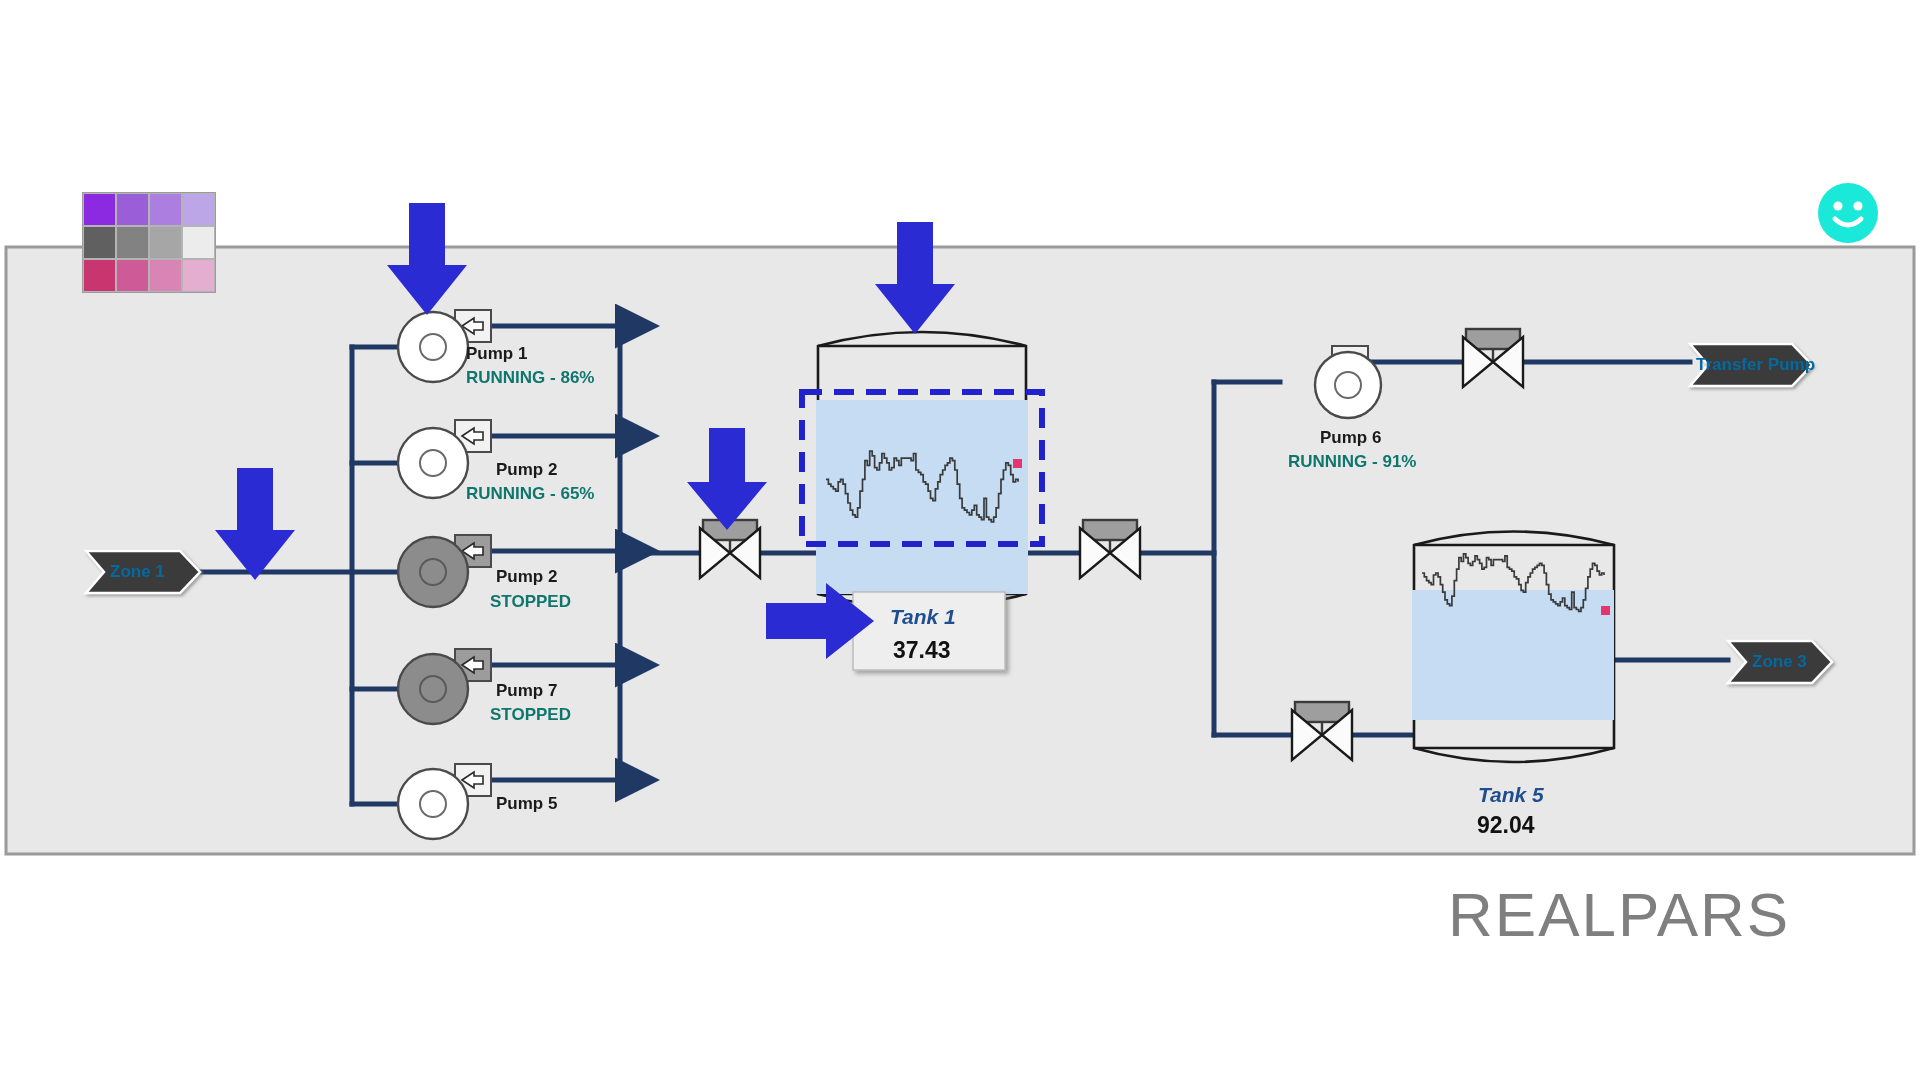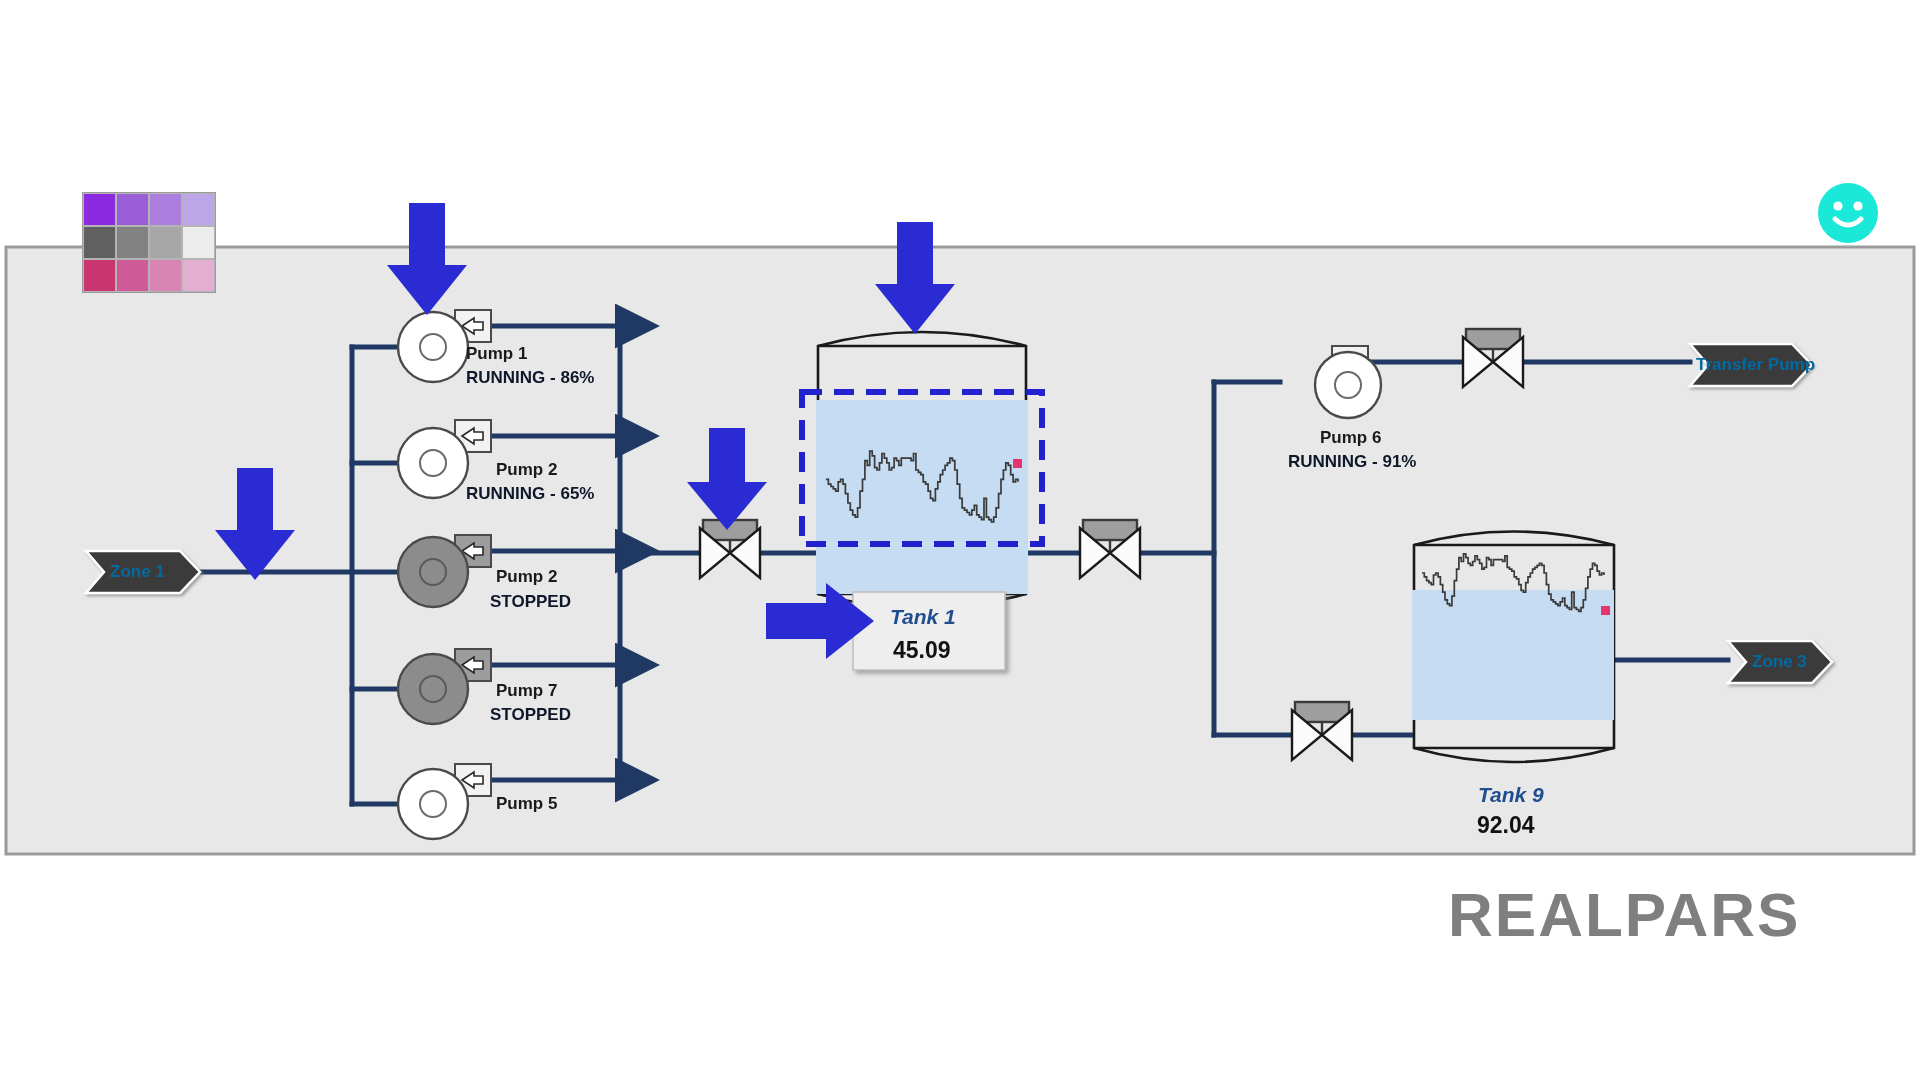--- a/index.html
+++ b/index.html
@@ -13,27 +13,27 @@
            grid-template-columns:repeat(4,33px);grid-template-rows:repeat(3,33px);
            border:1px solid #9b9b9b;}
   #palette div{border:1px solid #b4b4b4;box-sizing:border-box;}
 
   
   #smiley{position:absolute;left:1817px;top:182px;width:62px;height:62px;}
 
   
   .lbl{position:absolute;white-space:nowrap;font-weight:bold;}
   .lbl.name{color:#1a1a1a;font-size:17px;}
-  .lbl.stat{color:#0f172a;font-size:17px;}
+  .lbl.stat{color:#0f766e;font-size:17px;}
   .lbl.tankname{color:#1f4e90;font-size:21px;font-style:italic;}
   .lbl.tankval{color:#111111;font-size:23px;}
   .lbl.zone{color:#0369a1;font-size:17px;}
 
   
-  #logo{position:absolute;left:1448px;top:879px;font-size:62px;font-weight:bold;
+  #logo{position:absolute;left:1448px;top:879px;font-size:62px;font-weight:normal;
         letter-spacing:2px;color:#7f7f7f;font-family:"Liberation Sans",sans-serif;}
 </style>
 </head>
 <body>
 
 <div id="stage">
 
   <svg id="hmi-svg" width="1920" height="1080" viewBox="0 0 1920 1080">
     <defs>
       <marker id="pipeArrow" markerWidth="9" markerHeight="9" refX="1" refY="4.5" orient="auto" markerUnits="strokeWidth">
@@ -241,23 +241,23 @@
 
   <div class="lbl name" style="left:496px;top:681px;">Pump 7</div>
   <div class="lbl stat" style="left:490px;top:705px;">STOPPED</div>
 
   <div class="lbl name" style="left:496px;top:794px;">Pump 5</div>
 
   <div class="lbl name" style="left:1320px;top:428px;">Pump 6</div>
   <div class="lbl stat" style="left:1288px;top:452px;">RUNNING - 91%</div>
 
   <div class="lbl tankname" style="left:890px;top:605px;">Tank 1</div>
-  <div class="lbl tankval" style="left:893px;top:637px;">45.09</div>
-
-  <div class="lbl tankname" style="left:1478px;top:783px;">Tank 9</div>
+  <div class="lbl tankval" style="left:893px;top:637px;">37.43</div>
+
+  <div class="lbl tankname" style="left:1478px;top:783px;">Tank 5</div>
   <div class="lbl tankval" style="left:1477px;top:812px;">92.04</div>
 
   <div class="lbl zone" style="left:110px;top:562px;">Zone 1</div>
   <div class="lbl zone" style="left:1696px;top:355px;">Transfer Pump</div>
   <div class="lbl zone" style="left:1752px;top:652px;">Zone 3</div>
 
   <div id="logo">REALPARS</div>
 
 </div>
 

